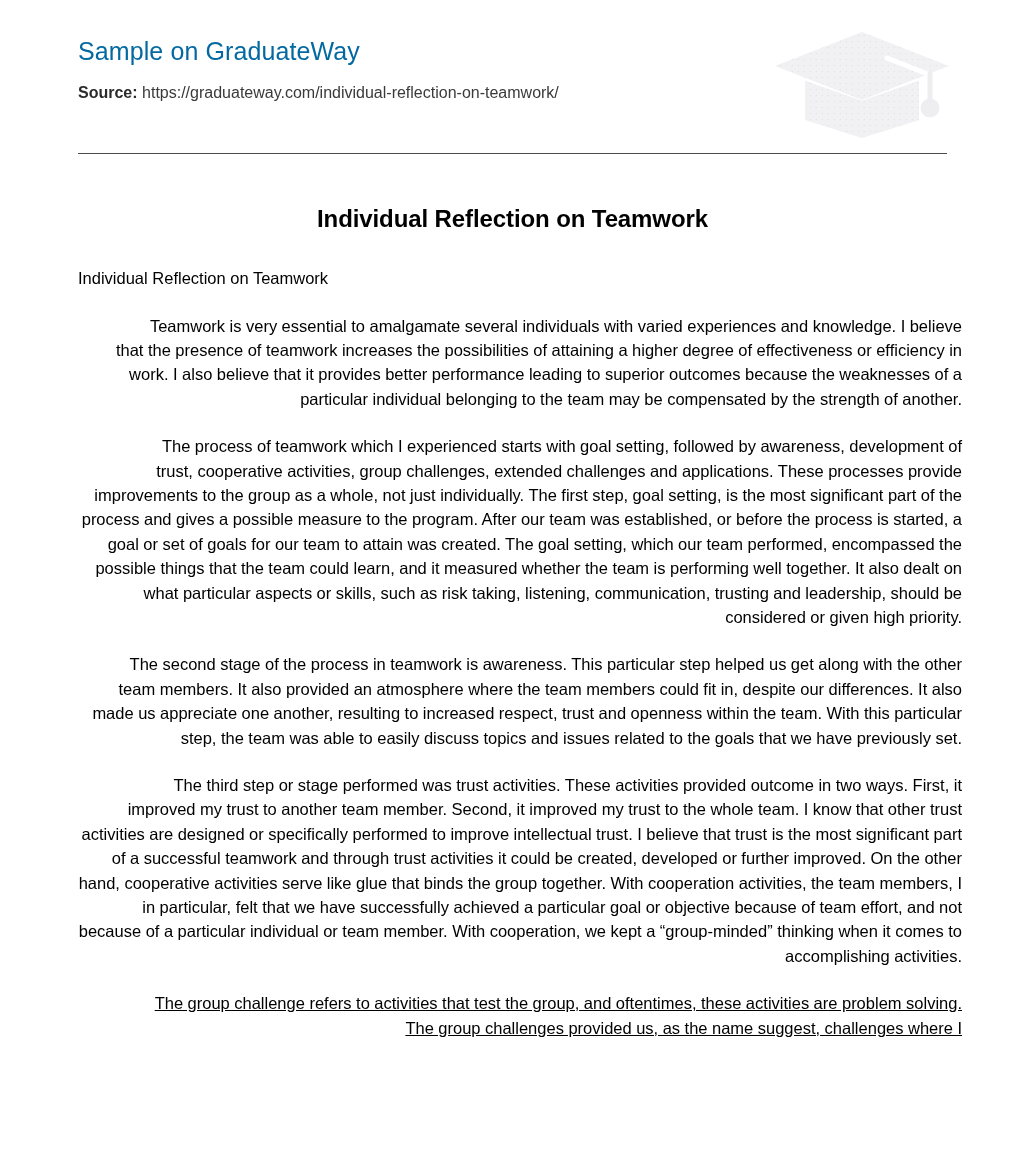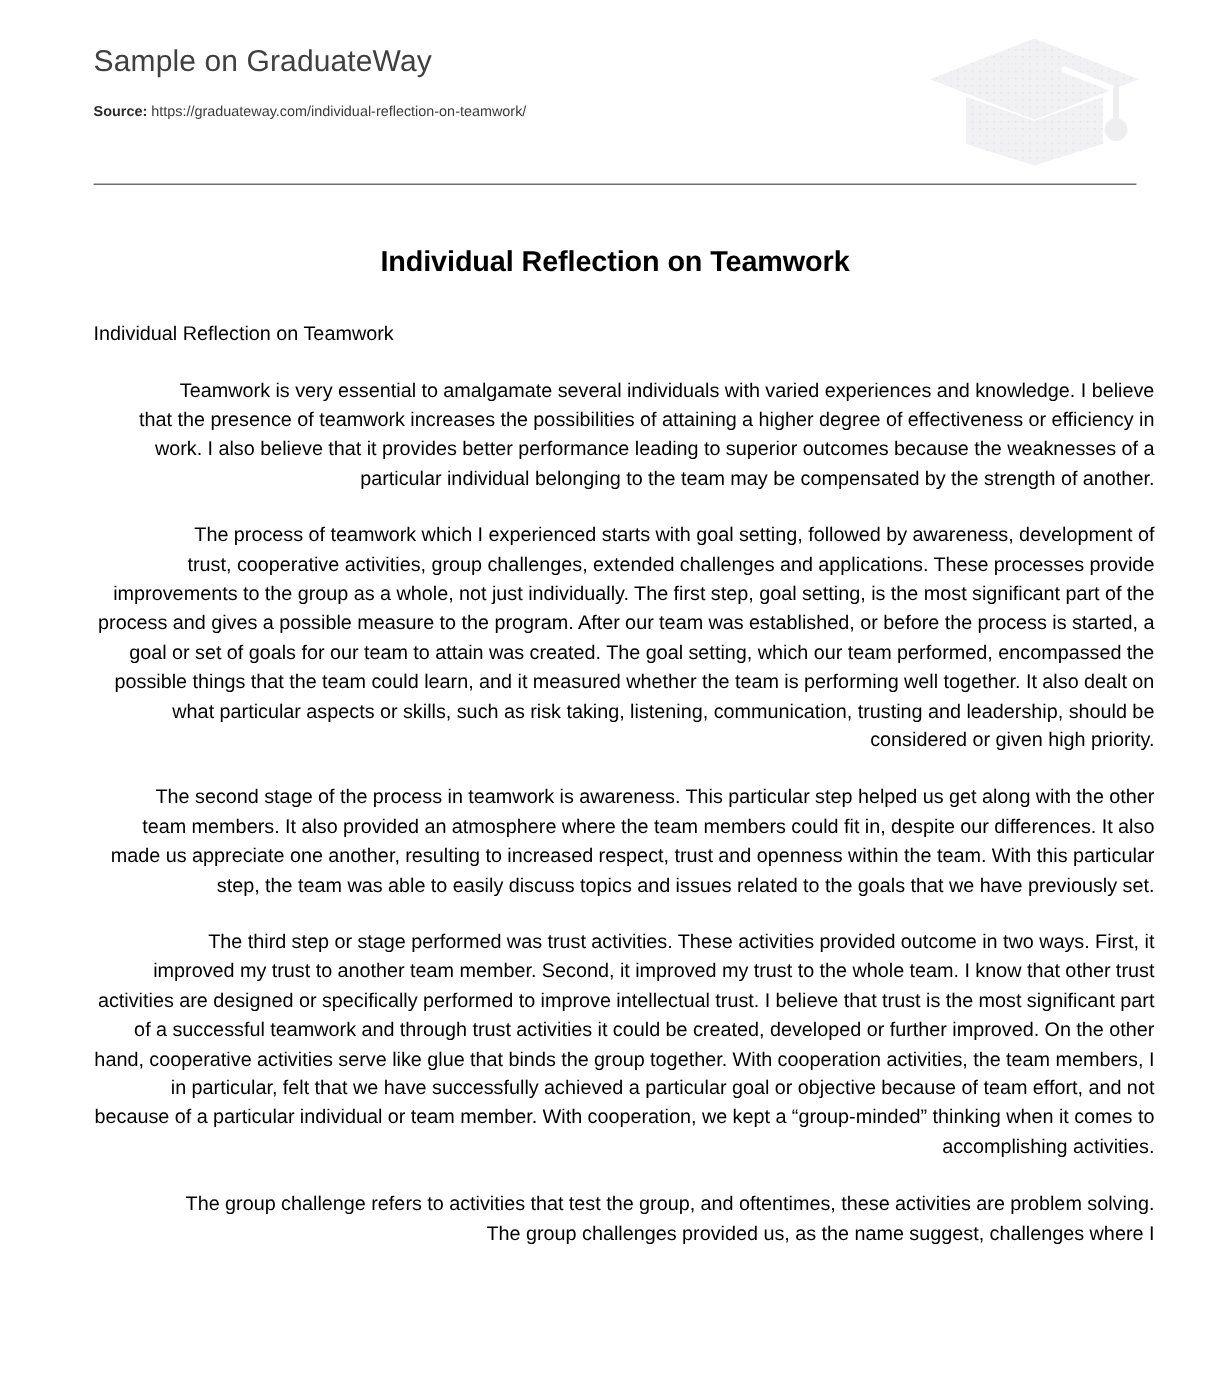--- a/index.html
+++ b/index.html
@@ -30,30 +30,30 @@
     left: 78px;
     top: 36px;
     width: 869px;
     height: 110px;
   }
 
   .brand-title {
     font-family: "Liberation Sans", "DejaVu Sans", sans-serif;
     font-size: 25px;
     font-weight: 400;
-    color: #404040;
+    color: #0369a1;
     letter-spacing: 0.1px;
     line-height: 30px;
     margin: 0;
     white-space: nowrap;
   }
 
   .source-line {
     margin-top: 17px;
-    font-size: 12px;
+    font-size: 16px;
     line-height: 20px;
     color: #3a3a3a;
     white-space: nowrap;
   }
   .source-label {
     font-weight: 600;
     color: #2b2b2b;
   }
   .source-url {
     font-weight: 400;
@@ -125,20 +125,21 @@
     font-size: 16.5px;
     line-height: 24.4px;
     color: #000000;
     margin: 0 0 23px 0;
     text-indent: 50px;
     text-align: right;
     word-spacing: -0.1px;
   }
   p.body-para:last-child {
     margin-bottom: 4px;
+    text-decoration: underline;
   }
 </style>
 </head>
 <body>
 
 <div class="page">
 
   <div class="doc-header">
     <h1 class="brand-title">Sample on GraduateWay</h1>
     <div class="source-line">

